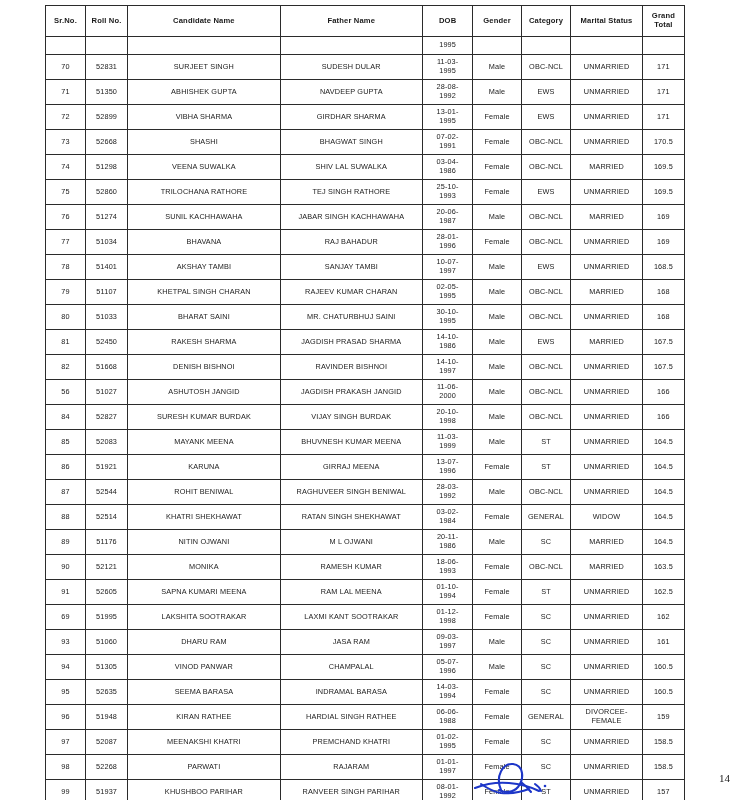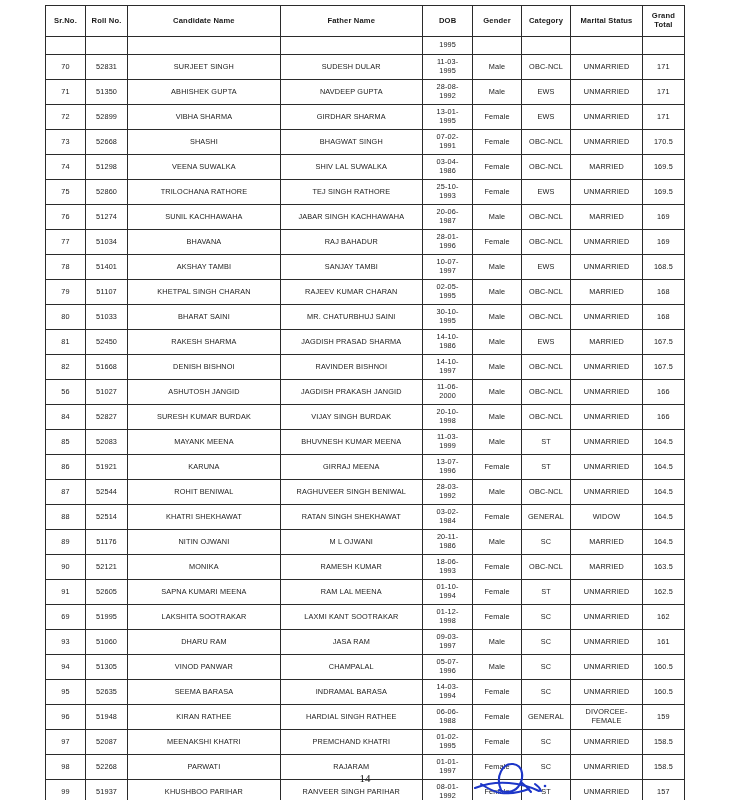--- a/index.html
+++ b/index.html
@@ -76,21 +76,21 @@
   }
   td.cell-dob { vertical-align: middle; margin-left: 24px; }
 
   .dob-line { display: block; }
 
   .page-footer {
     position: absolute;
     left: 0;
     right: 0;
     bottom: 14px;
-    text-align: center;
+    text-align: right;
   }
   .page-number {
     font-size: 11px;
     color: #1a1a1a;
     font-family: "Liberation Serif", serif;
   }
   .signature {
     position: absolute;
     left: 465px;
     bottom: 0px;

